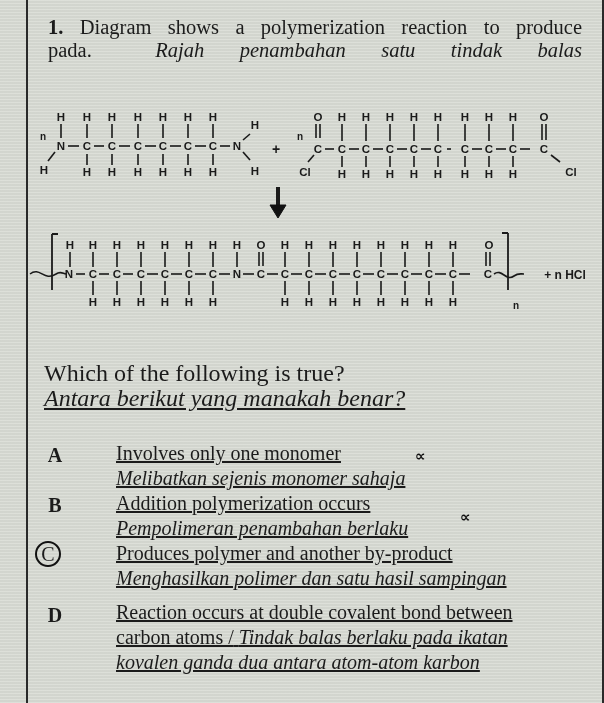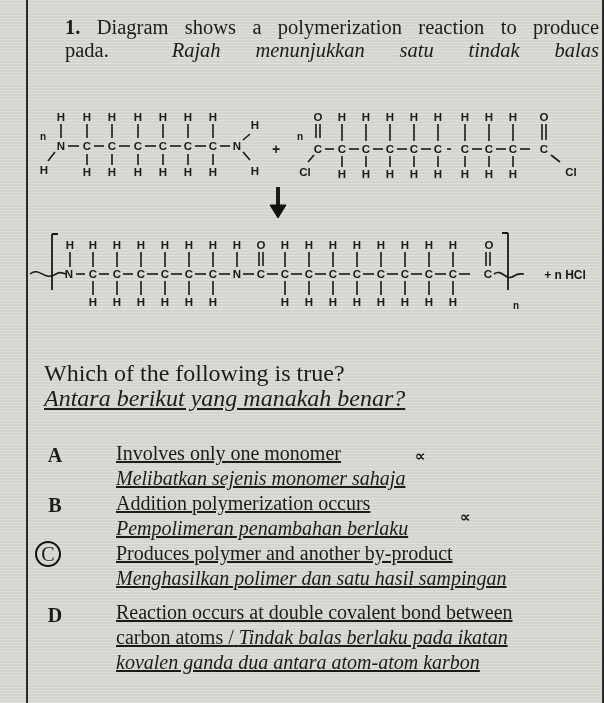--- a/index.html
+++ b/index.html
@@ -10,21 +10,21 @@
     position:relative;
     font-family:"Liberation Serif","DejaVu Serif",serif;
     color:#1b1b1b;
   }
   .frame {
     position:absolute; left:26px; top:-2px; width:574px; height:710px;
     border-left:2px solid #2a2a2a; border-right:2px solid #2a2a2a;
   }
   .q-head {
     position:absolute; left:48px; top:16px; width:534px;
-    font-size:20.5px; line-height:23px;margin-left:17px;
+    font-size:20.5px; line-height:23px;
   }
   .q-head .num { font-weight:bold; }
   .q-head .en-line { display:block; text-align:justify; text-align-last:justify; }
   .q-head i { font-style:italic; }
   .just { display:flex; justify-content:space-between; }
   svg.chem { position:absolute; left:0; top:0; }
   .chem text { font-family:"Liberation Sans","DejaVu Sans",sans-serif; font-size:11.5px; fill:#1a1a1a; text-anchor:middle; dominant-baseline:central; font-weight:bold;}
   .chem line, .chem path { stroke:#1a1a1a; stroke-width:1.6; fill:none; }
   .prompt {
     position:absolute; left:44px; top:361px; font-size:24px; line-height:25px;
@@ -49,21 +49,21 @@
 <div class="frame"></div>
 
 <div class="q-head">
   <div class="en-line">
     <span class="num">1.</span>
     <span>Diagram shows a polymerization reaction to produce</span>
   </div>
   <div class="just">
     <span style="margin-right:28px">pada.</span>
     <i>Rajah</i>
-    <i>menunjukkan</i>
+    <i>penambahan</i>
     <i>satu</i>
     <i>tindak</i>
     <i>balas</i>
   </div>
 </div>
 
 <svg class="chem" width="604" height="330">
 
   <g>
     <text x="43" y="136" style="font-size:10px">n</text>

